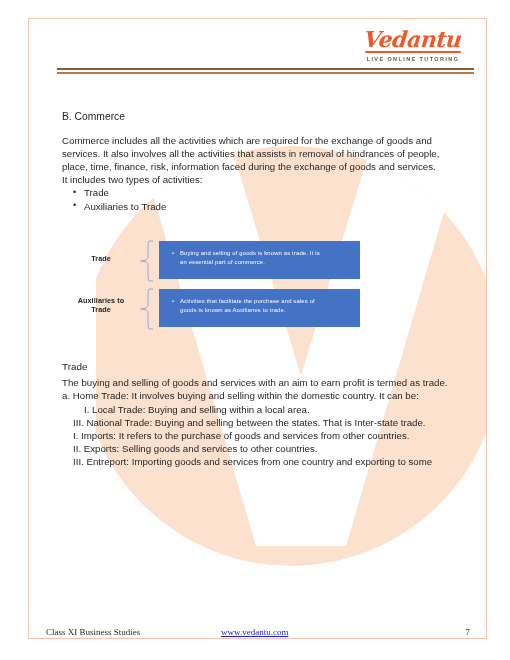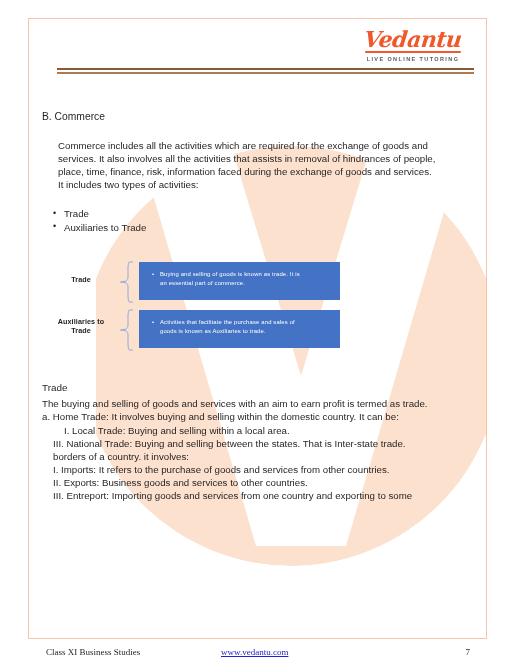--- a/index.html
+++ b/index.html
@@ -95,34 +95,34 @@
     left: 29px;
     right: 13px;
     top: 54px;
     height: 1.6px;
     background: #b07a50;
   }
 
   
   #content {
     position: absolute;
-    left: 42px;
+    left: 62px;
     top: 110px;
     width: 424px;
     z-index: 2;
     font-size: 9.7px;
     line-height: 13.1px;
     color: #231f20;
   }
   .heading {
     font-size: 10.3px;
     margin: 0 0 11px 0;
   }
   .para {
-    margin: 16px;
+    margin: 0;
   }
   .para .line { display: block; white-space: nowrap; }
 
   ul.bullets {
     list-style: none;
     margin: 0;
     padding: 0 0 0 22px;
   }
   ul.bullets li {
     position: relative;
@@ -214,21 +214,20 @@
     top: 627px;
     width: 424px;
     z-index: 3;
     font-family: "Liberation Serif", serif;
     font-size: 9px;
     color: #231f20;
   }
   #footer-inner {
     display: flex;
     align-items: flex-end;
-    margin-top: 20px;
   }
   #footer-left { width: 175px; }
   #footer-url {
     color: #2222cc;
     text-decoration: underline;
     flex: 1;
   }
   #footer-page {
     width: 40px;
     text-align: right;
@@ -321,24 +320,23 @@
 
   <div id="lower">
     <div class="sub-heading">Trade</div>
 
     <span class="tline">The buying and selling of goods and services with an aim to earn profit is termed as trade.</span>
     <span class="tline">a. Home Trade:  It involves buying and selling within the domestic country. It can be:</span>
 
     <span class="tline ind1">I. Local Trade: Buying and selling within a local area.</span>
     <span class="tline ind2">III. National Trade: Buying and selling between the states. That is Inter-state trade.</span>
 
-    <span class="tline ind2">borders of a country. it involves:</span>
 
     <span class="tline ind2">I. Imports: It refers to the purchase of goods and services from other countries.</span>
-    <span class="tline ind2">II. Exports: Business goods and services to other countries.</span>
+    <span class="tline ind2">II. Exports: Selling goods and services to other countries.</span>
     <span class="tline ind2">III. Entreport: Importing goods and services from one country and exporting to some</span>
   </div>
 </div>
 
 <div id="footer">
   <div id="footer-inner">
     <span id="footer-left">Class XI Business Studies</span>
     <a id="footer-url" href="#">www.vedantu.com</a>
     <span id="footer-page">7</span>
   </div>

